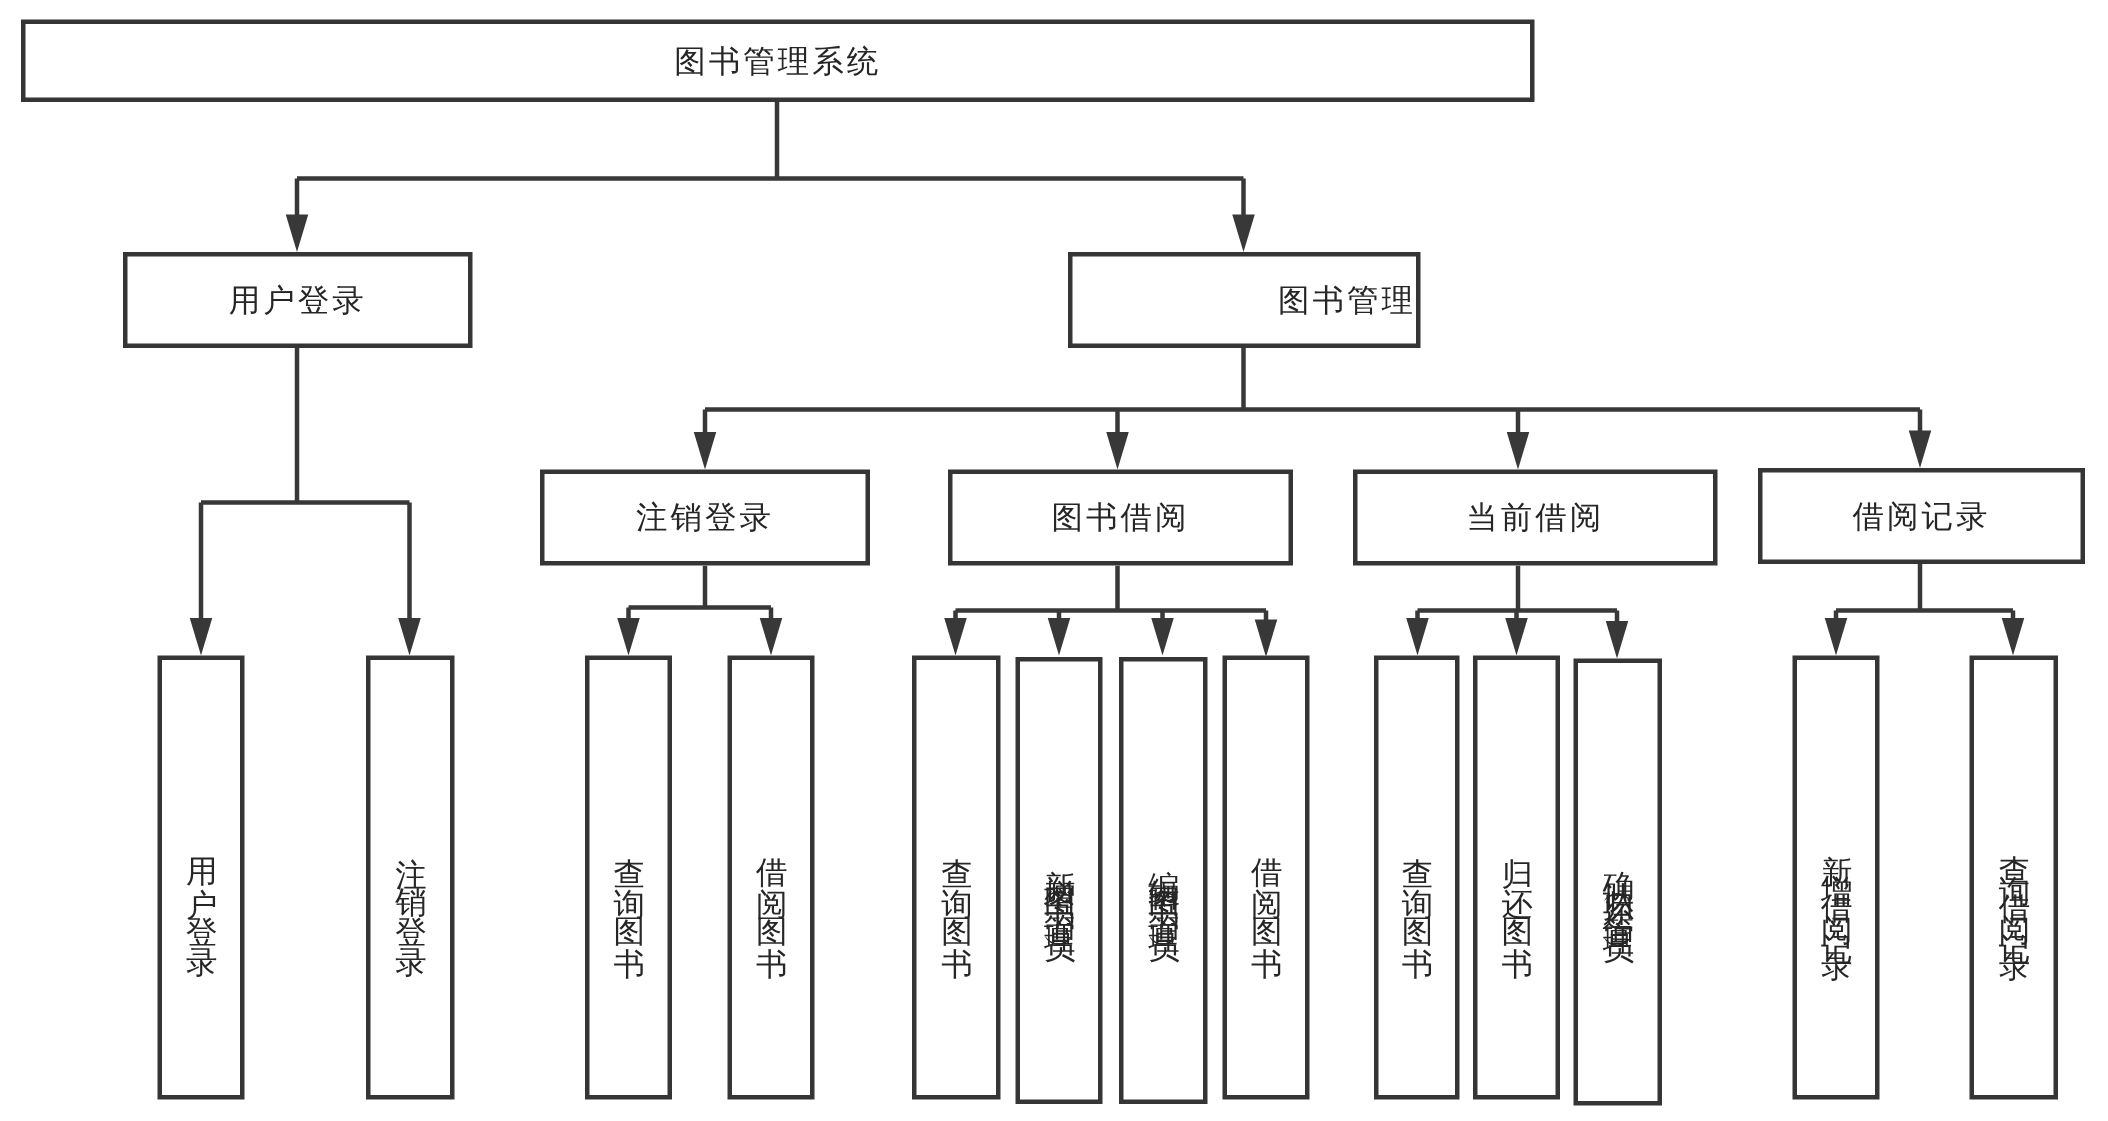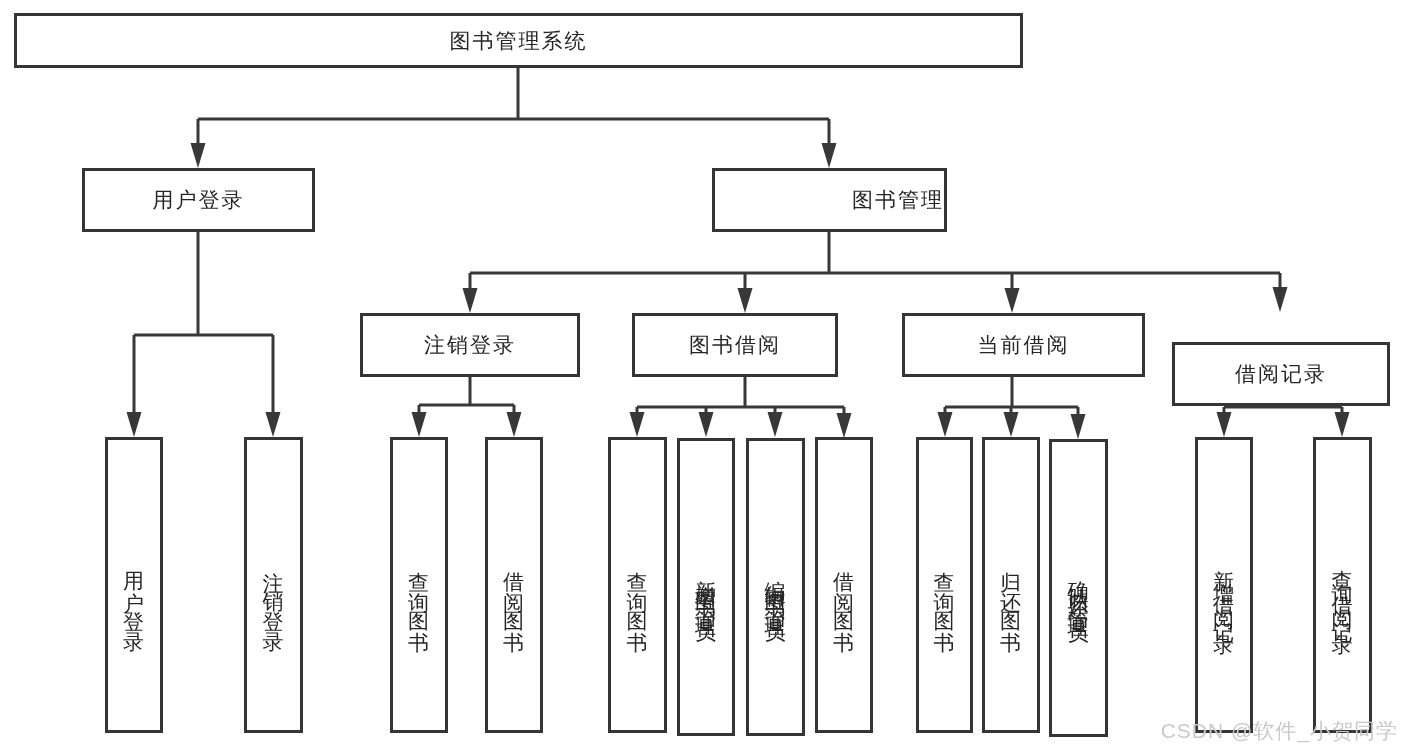--- a/index.html
+++ b/index.html
@@ -86,27 +86,27 @@
   <div class="node" style="left:82px; top:168px; width:233px; height:64px;">
     <span class="hlabel">用户登录</span>
   </div>
   <div class="node" style="left:712px; top:168px; width:235px; height:64px;justify-content:flex-end;">
     <span class="hlabel">图书管理</span>
   </div>
 
   <div class="node" style="left:360px; top:313px; width:220px; height:64px;">
     <span class="hlabel">注销登录</span>
   </div>
-  <div class="node" style="left:632px; top:313px; width:206px; height:64px;">
+  <div class="node" style="left:632px; top:313px; width:230px; height:64px;">
     <span class="hlabel">图书借阅</span>
   </div>
   <div class="node" style="left:902px; top:313px; width:243px; height:64px;">
     <span class="hlabel">当前借阅</span>
   </div>
-  <div class="node" style="left:1172px; top:312px; width:218px; height:64px;margin-top:30px;">
+  <div class="node" style="left:1172px; top:312px; width:218px; height:64px;">
     <span class="hlabel">借阅记录</span>
   </div>
 
   <div class="node" style="left:105px; top:437px; width:58px; height:296px;">
     <span class="vlabel" style="letter-spacing: 20px; padding-top: 20px;">用户登录</span>
   </div>
   <div class="node" style="left:244px; top:437px; width:59px; height:296px;">
     <span class="vlabel" style="letter-spacing: 20px; padding-top: 20px;">注销登录</span>
   </div>
 
@@ -140,14 +140,13 @@
     <span class="vlabel" style="letter-spacing: 6px; padding-top: 6px;">确认归还（管理员）</span>
   </div>
 
   <div class="node" style="left:1195px; top:437px; width:58px; height:296px;">
     <span class="vlabel" style="letter-spacing: 13px; padding-top: 13px;">新增借阅记录</span>
   </div>
   <div class="node" style="left:1313px; top:437px; width:59px; height:296px;">
     <span class="vlabel" style="letter-spacing: 13px; padding-top: 13px;">查询借阅记录</span>
   </div>
 
-  <div class="watermark">CSDN @软件_小贺同学</div>
 </div>
 
 </body></html>

